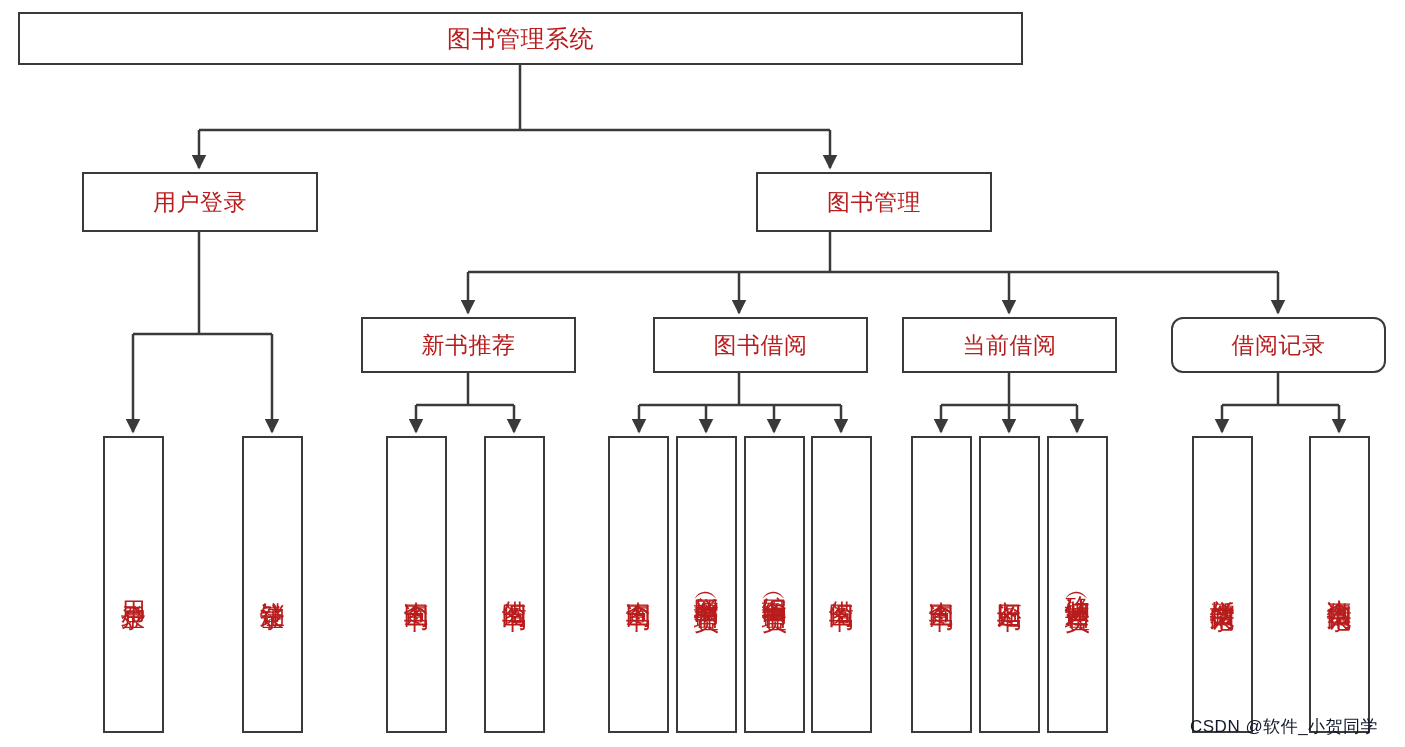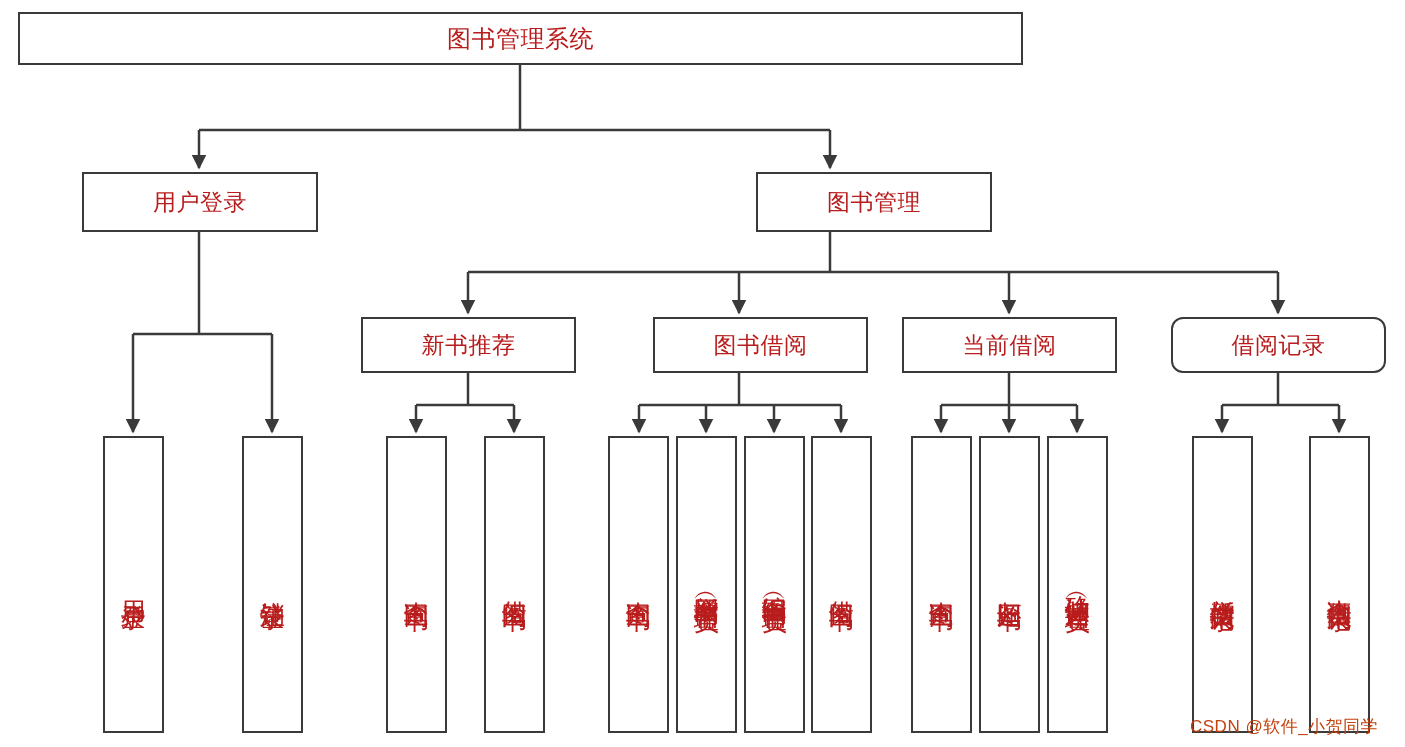--- a/index.html
+++ b/index.html
@@ -60,21 +60,21 @@
     writing-mode: vertical-rl;
     text-orientation: upright;
     font-size: 25px;
     line-height: 1.14;
     letter-spacing: 2px;
     max-height: 100%;
   }
   .watermark {
     position: absolute;
     font-size: 17px;
-    color: #c2410c;
+    color: #0f172a;
     white-space: nowrap;
     letter-spacing: 0.5px;
   }
 </style>
 </head>
 <body>
 
 <div id="canvas">
 
   <svg id="wires" viewBox="0 0 1405 747" width="1405" height="747" xmlns="http://www.w3.org/2000/svg">

